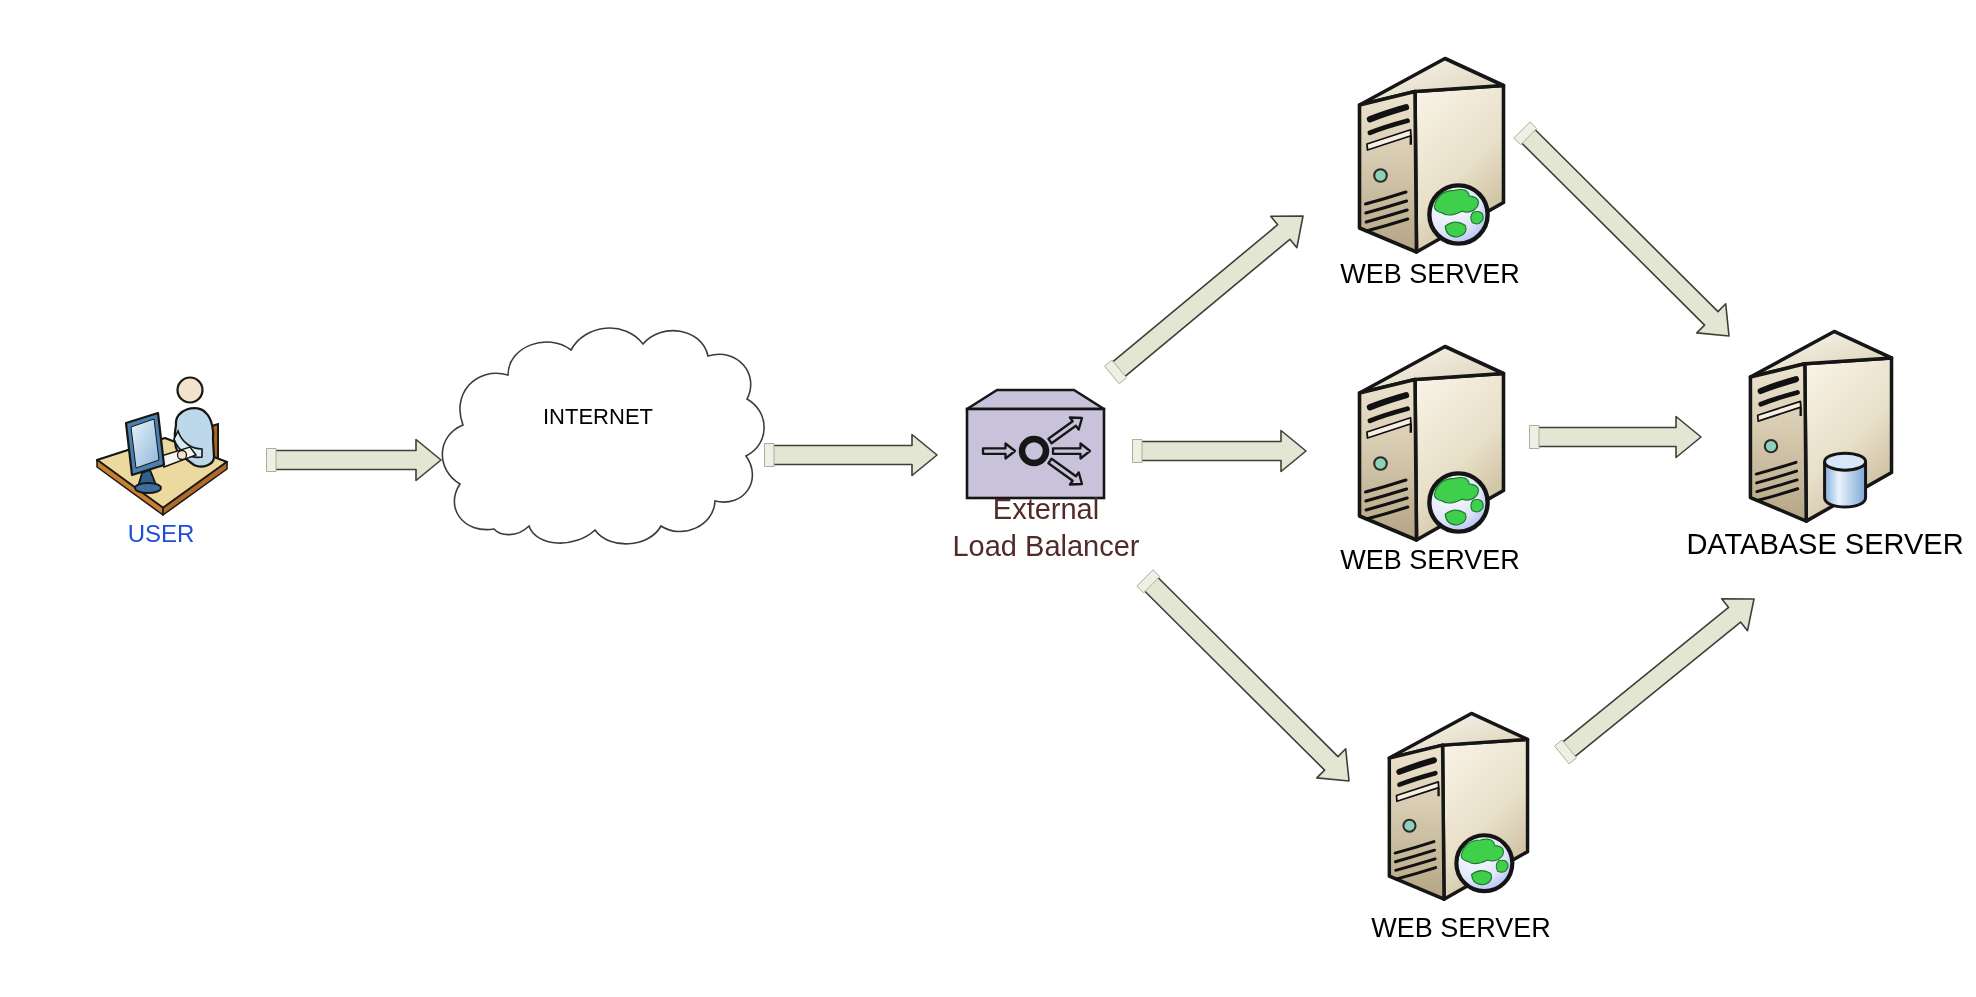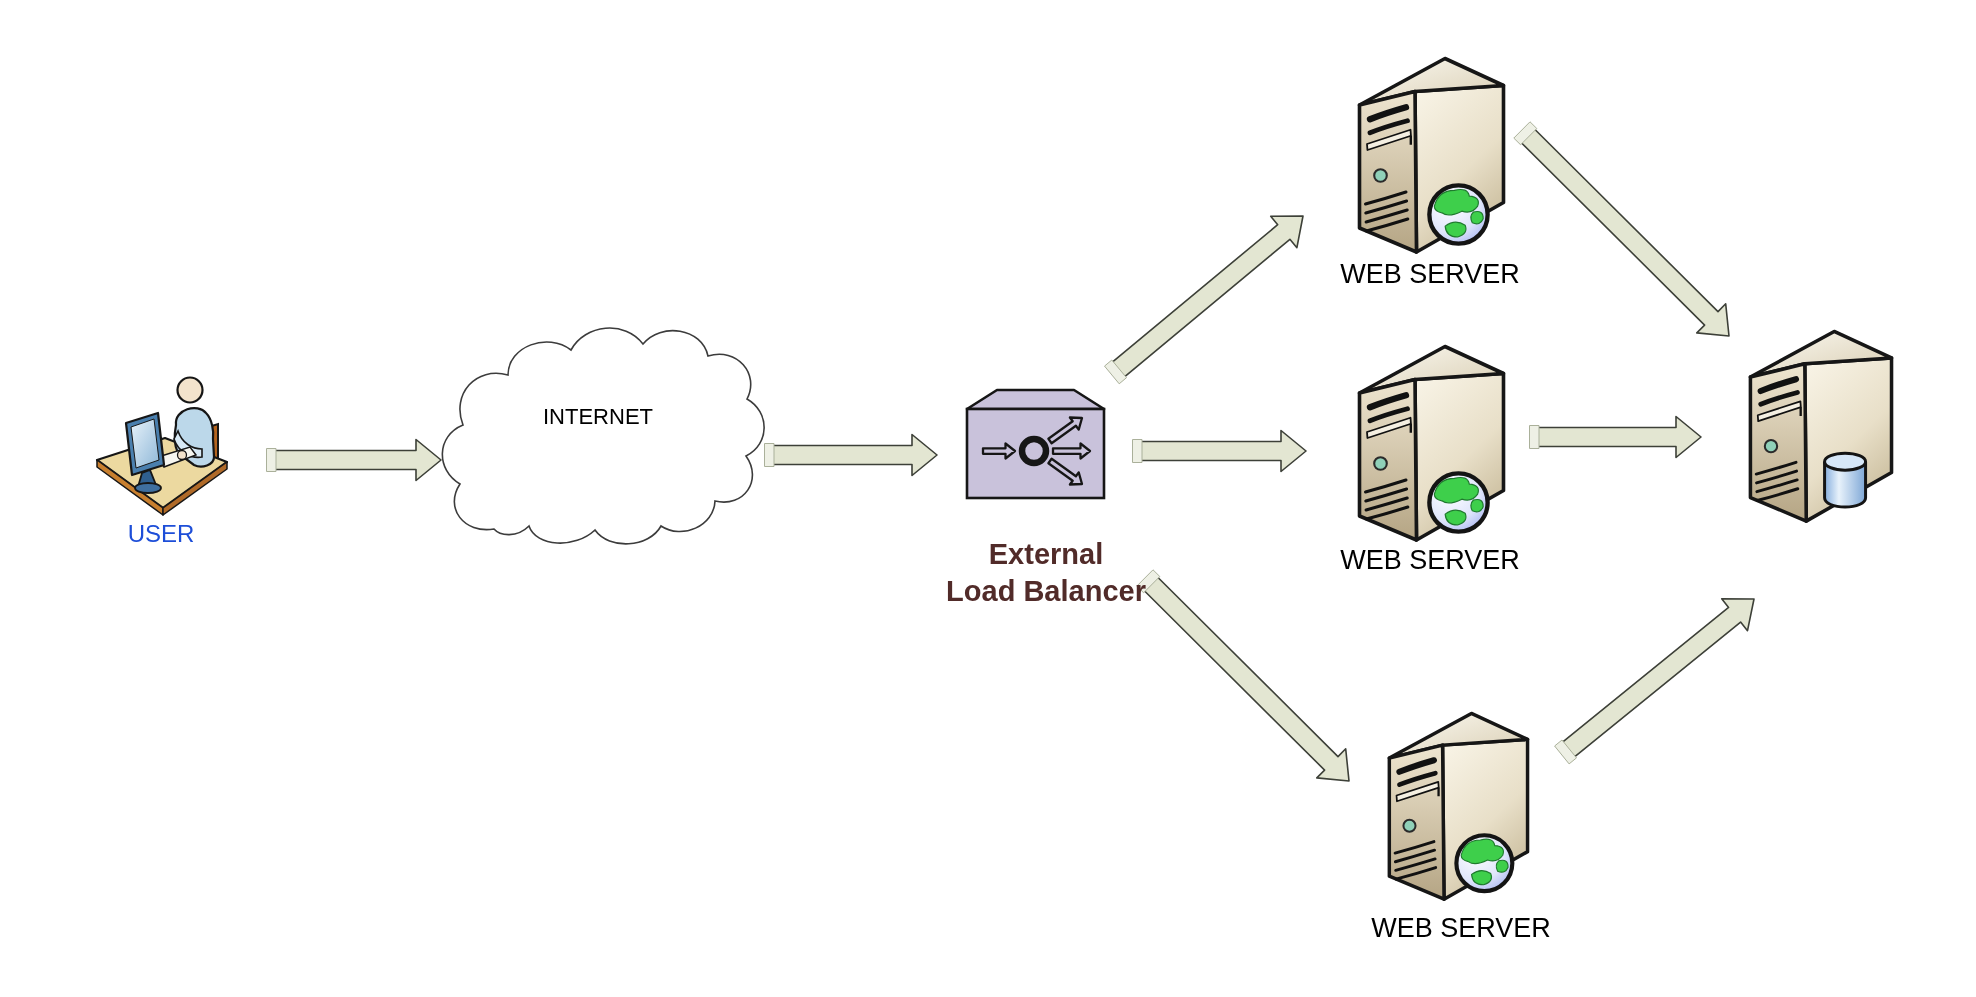--- a/index.html
+++ b/index.html
@@ -175,24 +175,25 @@
     <g transform="translate(1746,330) scale(1.47)">
       <use href="#tower"></use>
       <use href="#dbcyl" transform="translate(50.5,82) scale(0.845)"></use>
     </g>
   </svg>
 
   <div class="label node-label" style="left: 161px; top: 520px; font-size: 24px; color: #1d4ed8;">USER</div>
 
   <div class="label label-small" style="left: 598px; top: 404px; color: rgb(0, 0, 0);">INTERNET</div>
 
-  <div class="label lb-label" style="left: 1046px; top: 536px; color: rgb(81, 43, 41); font-weight: bold;">
+  <div class="label lb-label" style="left: 1046px; top: 491px; color: rgb(81, 43, 41);">
     <div>External</div>
     <div>Load Balancer</div>
   </div>
 
   <div class="label node-label" style="left: 1430px; top: 259px; color: rgb(0, 0, 0);">WEB SERVER</div>
 
   <div class="label node-label" style="left: 1430px; top: 545px; color: rgb(0, 0, 0);">WEB SERVER</div>
 
   <div class="label node-label" style="left: 1461px; top: 913px; color: rgb(0, 0, 0);">WEB SERVER</div>
 
+  <div class="label label-big" style="left: 1825px; top: 528px; color: rgb(0, 0, 0);">DATABASE SERVER</div>
 </div>
 
 </body></html>

